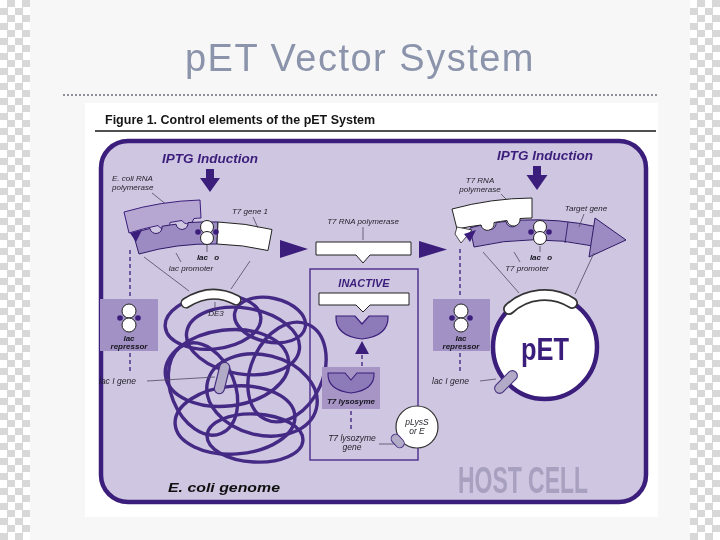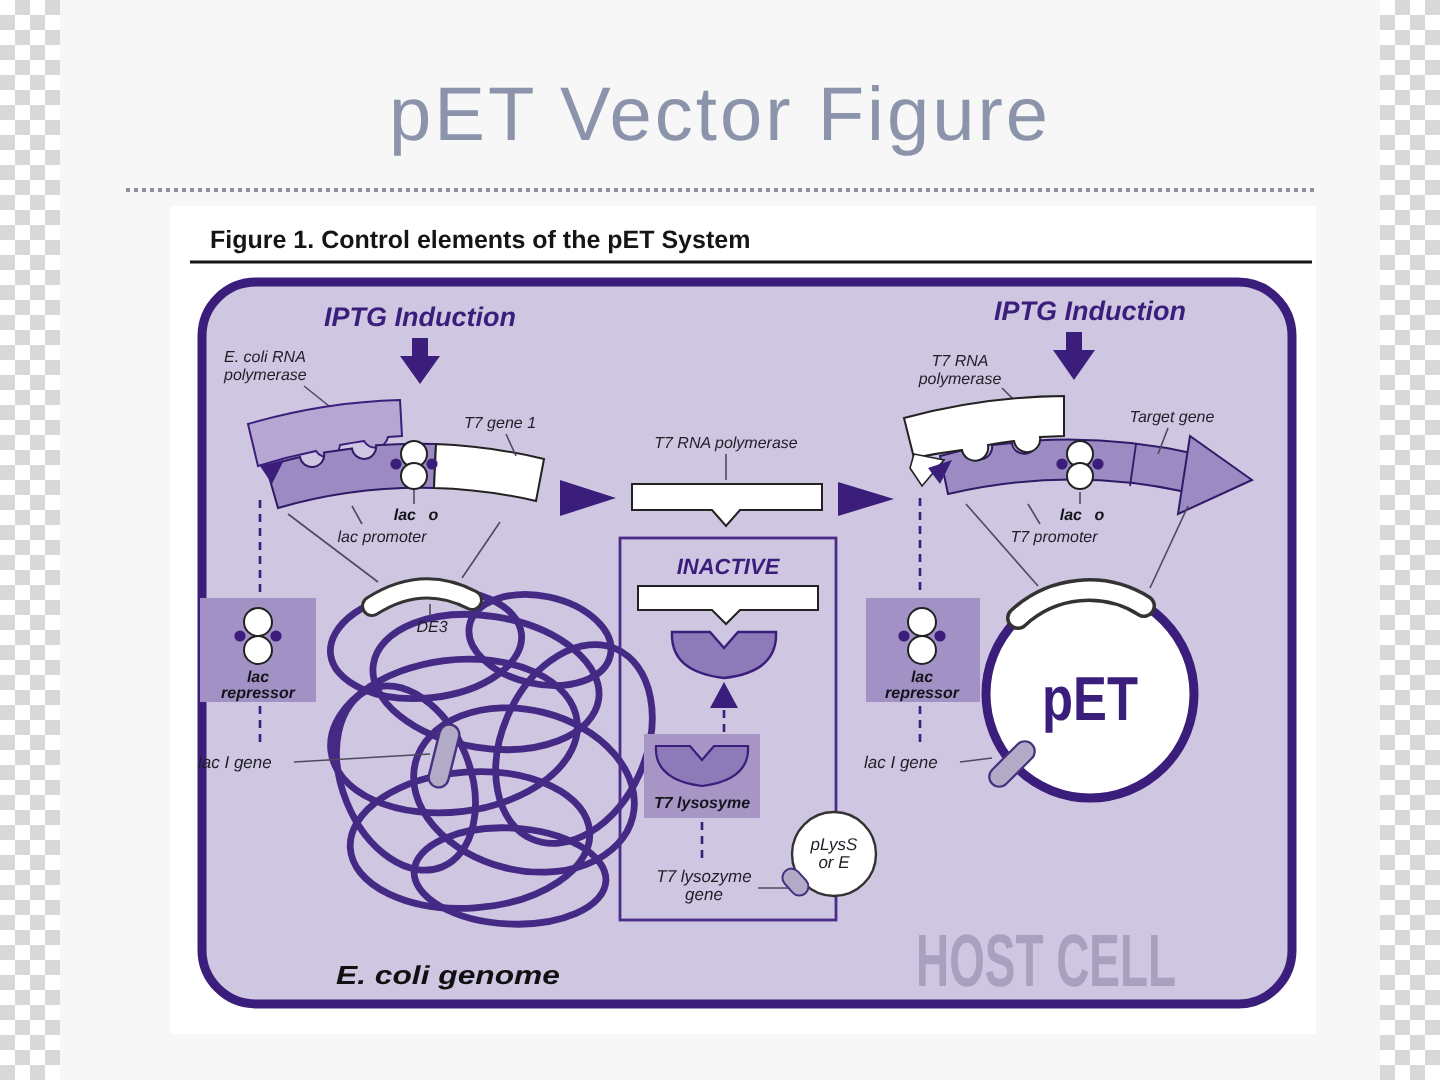--- a/index.html
+++ b/index.html
@@ -30,21 +30,21 @@
   .lbl85{font-size:8.5px;font-style:italic;fill:#1f1f28;}
   .hdr{font-size:13.5px;font-weight:bold;font-style:italic;fill:#3b1e7b;}
   .ptr{stroke:#4f4a60;stroke-width:0.8;fill:none;}
   .dash{stroke:#3b1e7b;stroke-width:1.3;stroke-dasharray:4 3;fill:none;}
 </style>
 </head>
 <body>
 
 <div class="stage">
 
-  <div class="slide-title">pET Vector Figure</div>
+  <div class="slide-title">pET Vector System</div>
   <div class="dotted-divider"></div>
 
   <svg class="figure-svg" viewBox="85 100 575 420">
 
     <rect x="85" y="103" width="573" height="414" fill="#ffffff"></rect>
 
     <text x="105" y="124" font-size="12.5" font-weight="bold" fill="#151515">Figure 1.  Control elements of the pET System</text>
     <line x1="95" y1="131" x2="656" y2="131" stroke="#151515" stroke-width="1.5"></line>
 
     <rect x="101" y="141" width="545" height="361" rx="27" fill="#cfc6e1" stroke="#3b1e7b" stroke-width="4.5"></rect>

